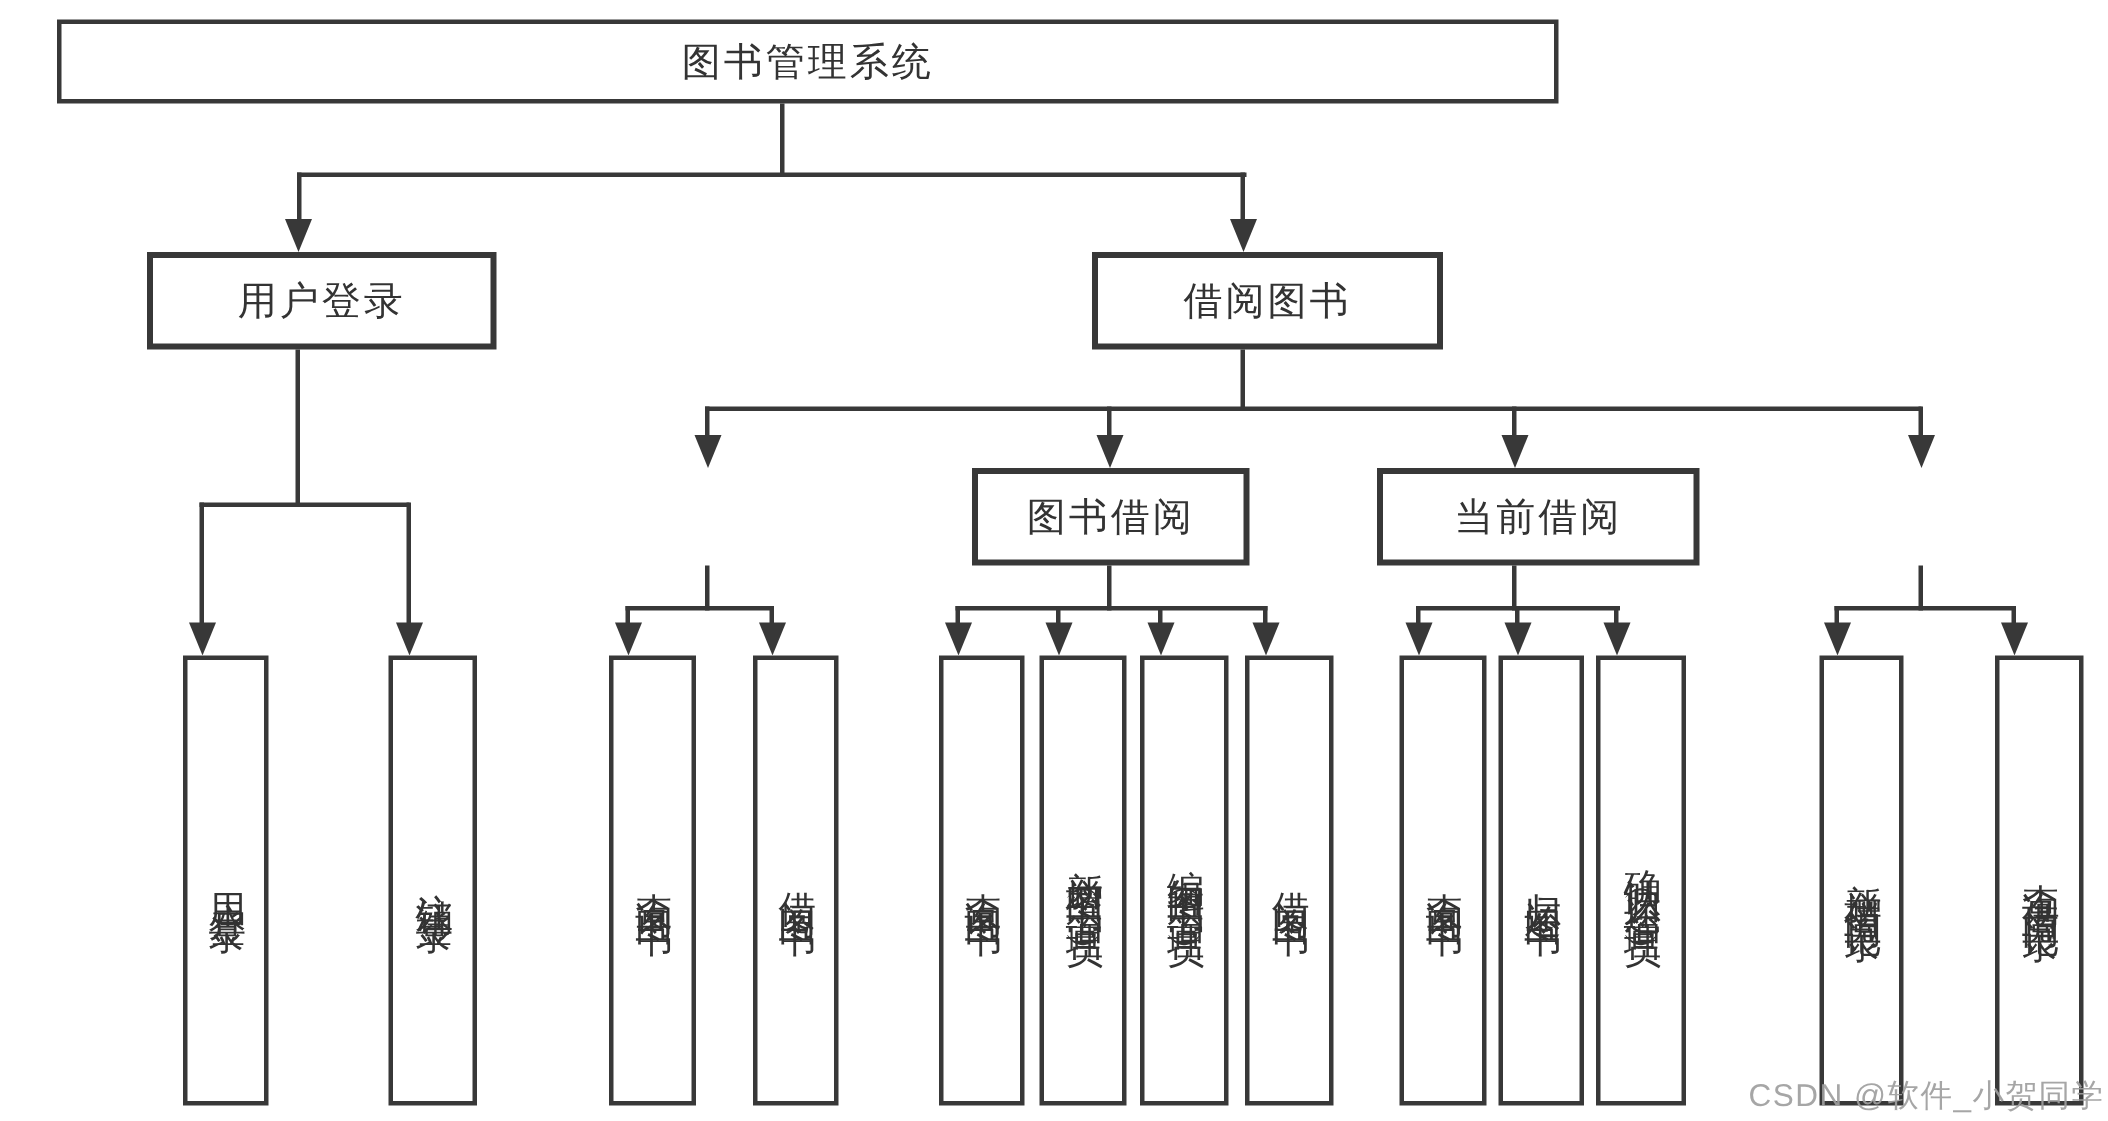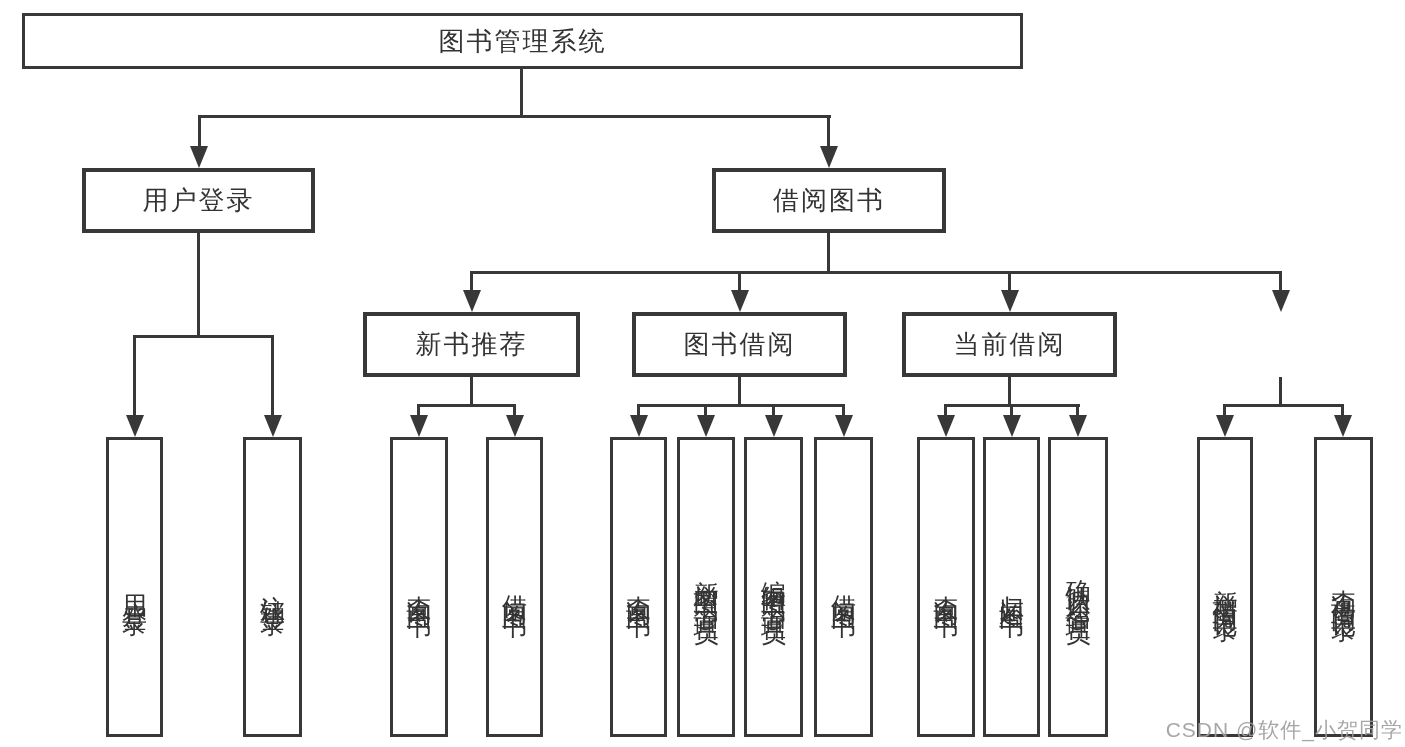--- a/index.html
+++ b/index.html
@@ -12,20 +12,21 @@
     overflow:hidden;
   }
   .box{
     position:absolute;
     box-sizing:border-box;
     background:#ffffff;
     border:3px solid #383838;
     display:flex;
     align-items:center;
     justify-content:center;
+    margin-left:16px;
   }
   .box.lvl2,.box.lvl3{border-width:4px;}
   .box .lbl{
     font-size:26px;
     letter-spacing:2px;
     white-space:nowrap;
     color:#333333;
   }
   .box.leaf .lbl{
     writing-mode:vertical-lr;
@@ -85,24 +86,21 @@
   <div class="hline" style="left:470px;top:271px;width:811px;height:3px;"></div>
   <div class="vline" style="left:470px;top:271px;width:3px;height:22px;"></div>
   <div class="arrow" style="left:463px;top:290px;"></div>
   <div class="vline" style="left:738px;top:271px;width:3px;height:22px;"></div>
   <div class="arrow" style="left:731px;top:290px;"></div>
   <div class="vline" style="left:1008px;top:271px;width:3px;height:22px;"></div>
   <div class="arrow" style="left:1001px;top:290px;"></div>
   <div class="vline" style="left:1279px;top:271px;width:3px;height:22px;"></div>
   <div class="arrow" style="left:1272px;top:290px;"></div>
 
-  <div class="box lvl3" style="left:363px;top:312px;width:217px;height:65px;">
-    <span class="lbl">新书推荐</span>
-  </div>
-  <div class="box lvl3" style="left:632px;top:312px;width:215px;height:65px;">
+  <div class="box lvl3" style="left:632px;top:312px;width:185px;height:65px;">
     <span class="lbl">图书借阅</span>
   </div>
   <div class="box lvl3" style="left:902px;top:312px;width:215px;height:65px;">
     <span class="lbl">当前借阅</span>
   </div>
 
   <div class="vline" style="left:470px;top:377px;width:3px;height:30px;"></div>
   <div class="hline" style="left:417px;top:404px;width:99px;height:3px;"></div>
   <div class="vline" style="left:417px;top:404px;width:3px;height:14px;"></div>
   <div class="arrow" style="left:410px;top:415px;"></div>

